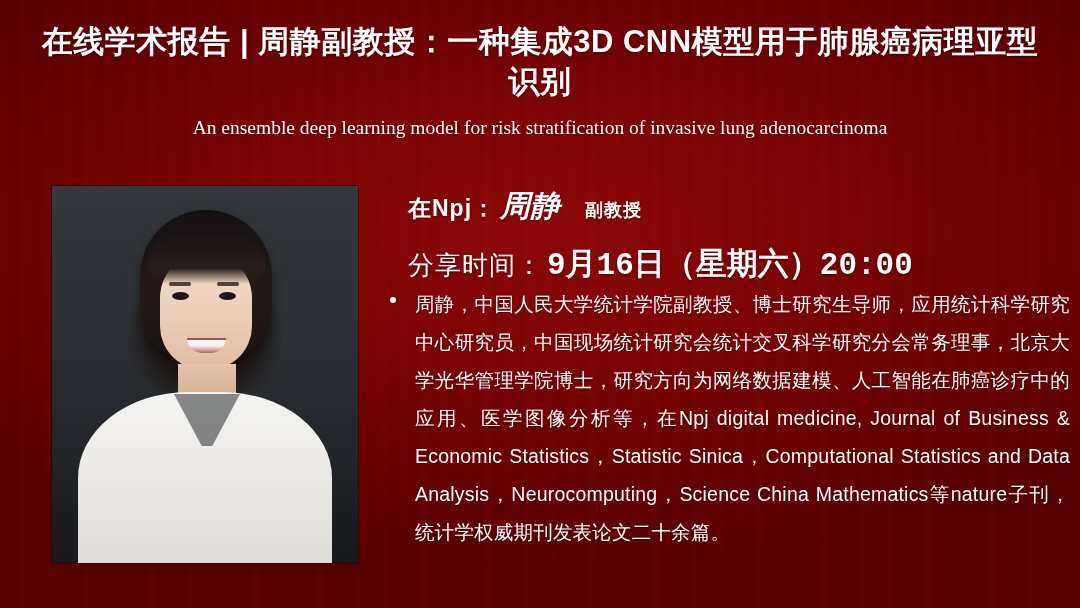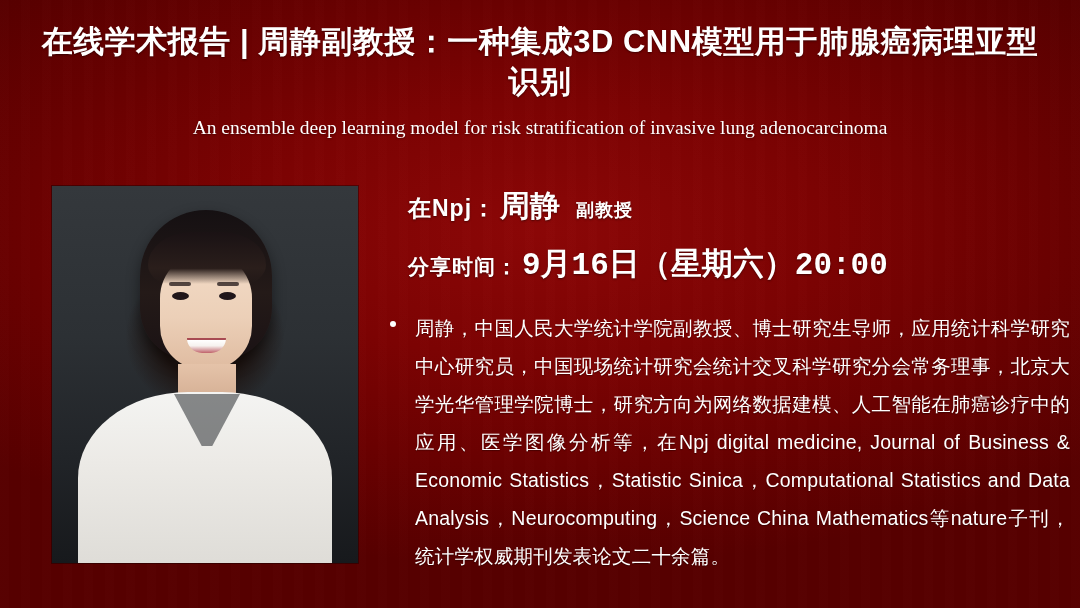--- a/index.html
+++ b/index.html
@@ -172,48 +172,48 @@
   }
   .speaker-label {
     font-size: 23px;
     font-weight: bold;
     letter-spacing: 1px;
   }
   .speaker-name {
     font-size: 30px;
     font-weight: bold;
     margin-left: 4px;
+    font-style: italic;
   }
   .speaker-title {
     font-size: 18px;
     font-weight: bold;
-    margin-left: 16px;
+    margin-left: 25px;
     letter-spacing: 1px;
   }
   .time-line {
     margin-left: 28px;
     margin-top: 16px;
     white-space: nowrap;
     text-shadow: 0 1px 2px rgba(0,0,0,.45);
   }
   .time-label {
-    font-size: 21px;
-    font-weight: bold;
+    font-size: 26px;
+    font-weight: normal;
     letter-spacing: 1px;
   }
   .time-value {
     font-size: 31px;
     font-weight: bold;
     margin-left: 4px;
     font-family: Liberation Mono, monospace;
   }
 
   .bio {
     position: relative;
-    margin-top: 24px;
     padding-left: 35px;
     font-size: 19.5px;
     line-height: 1.95;
     text-align: justify;
     text-justify: inter-character;
     letter-spacing: .2px;
     width: 655px;
     text-shadow: 0 1px 1px rgba(0,0,0,.35);
   }
   .bio-bullet {

